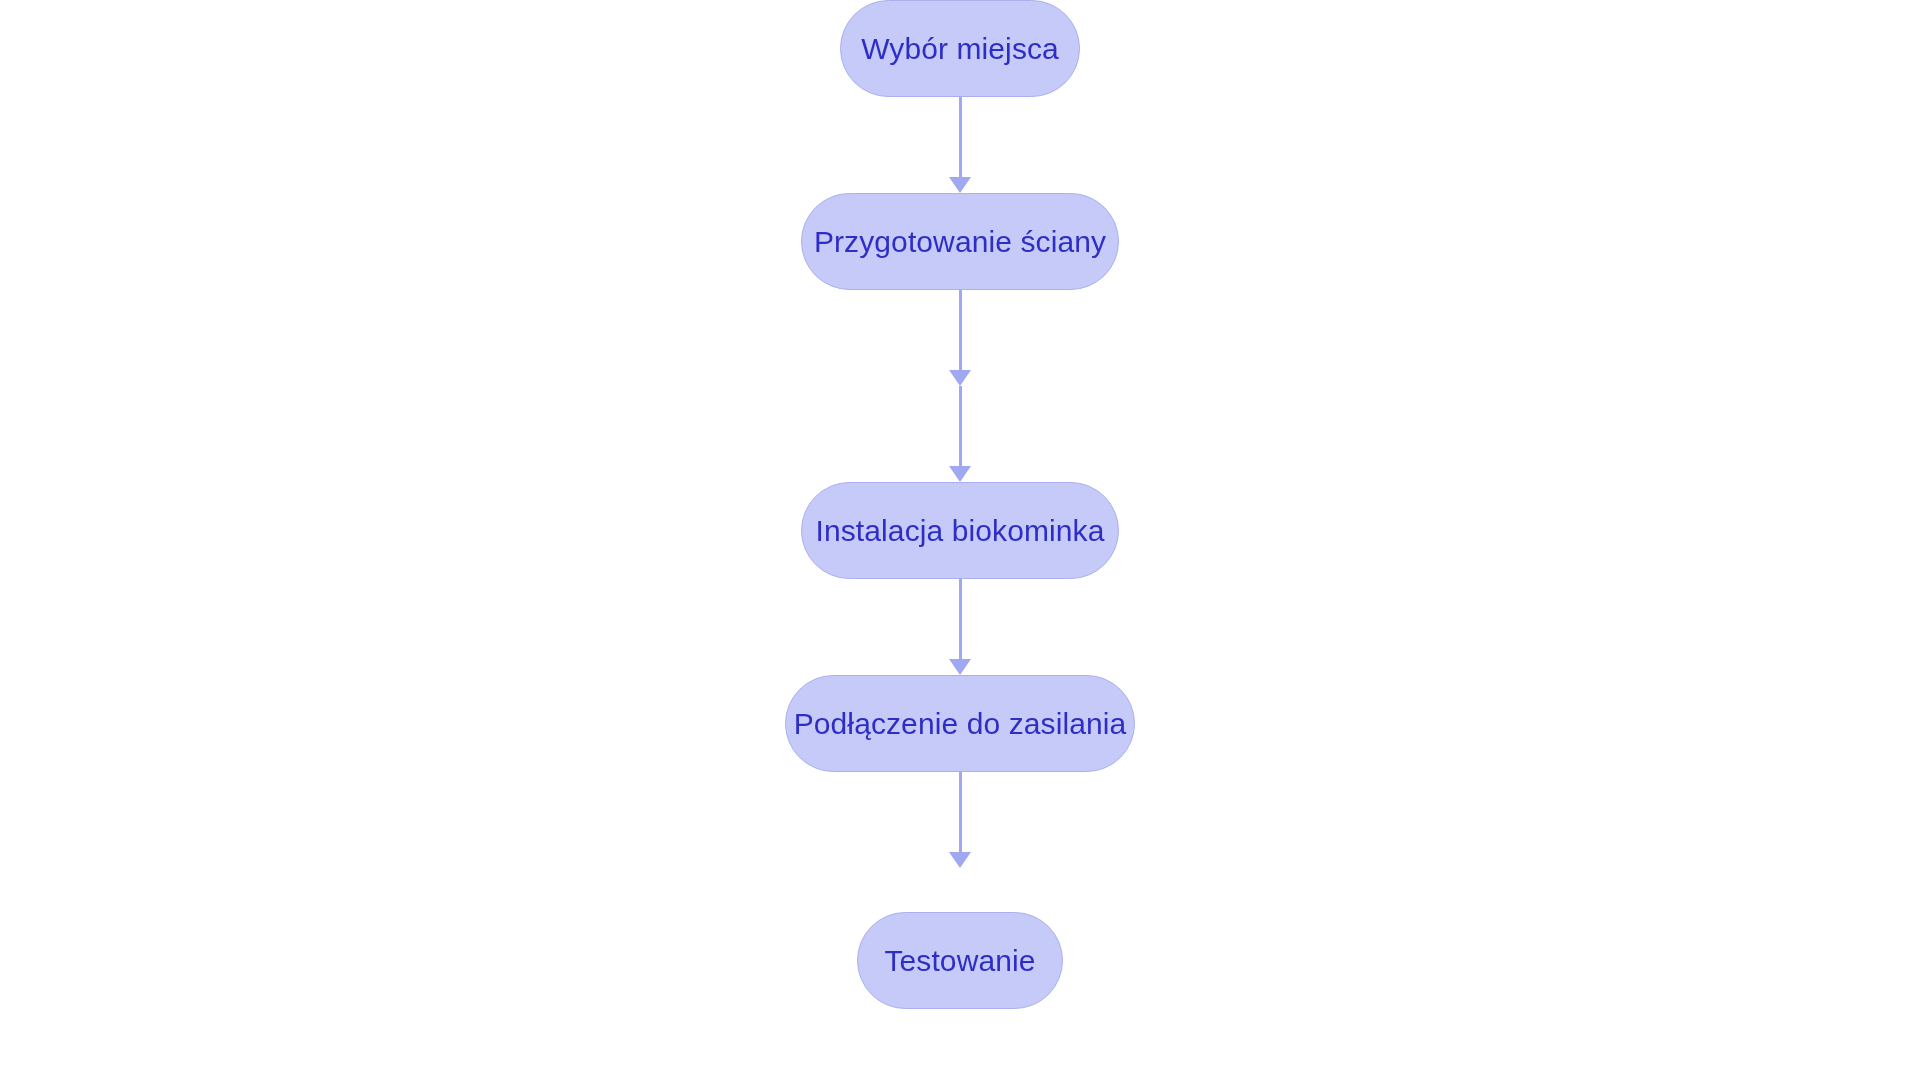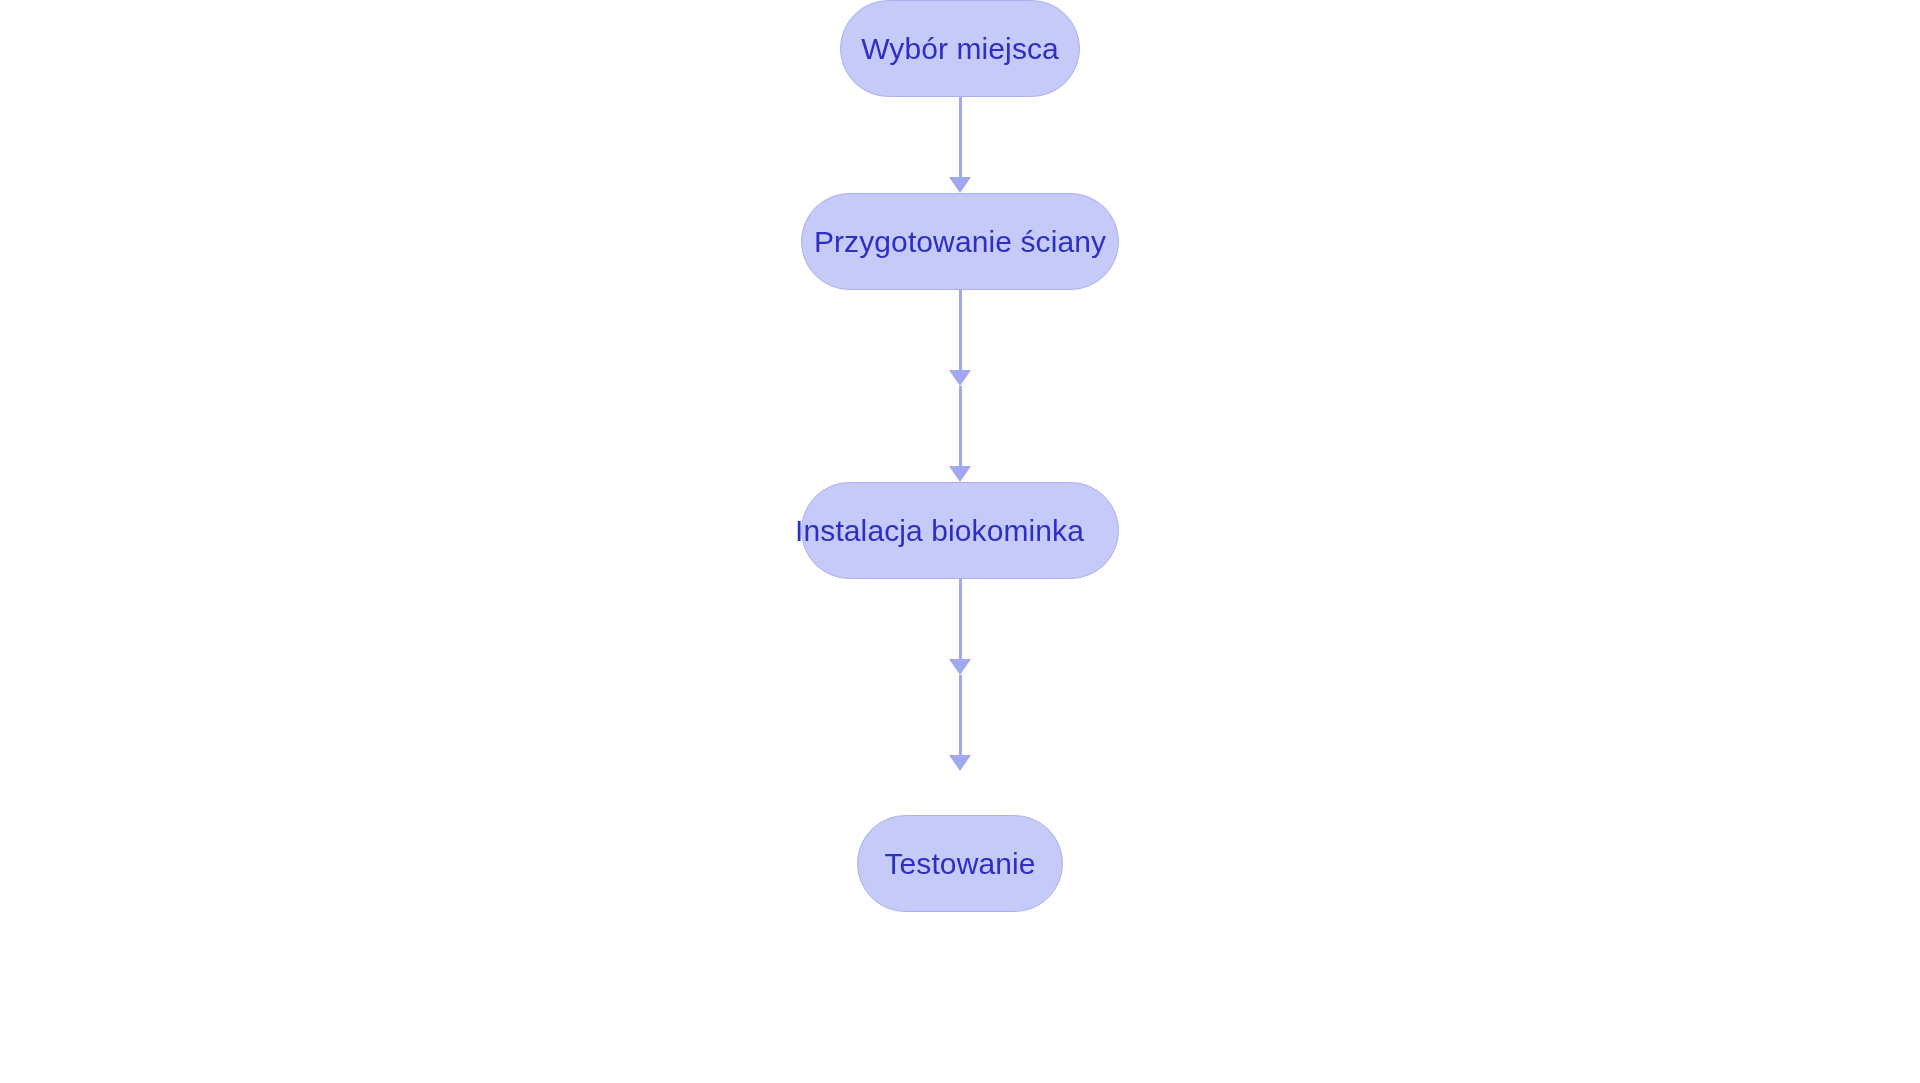--- a/index.html
+++ b/index.html
@@ -77,21 +77,21 @@
     border-left: 11px solid transparent;
     border-right: 11px solid transparent;
     border-top: 16px solid #9fa8f0;
     margin-top: -1px;
   }
 
   
   .n0 { width: 240px; }
   .n1 { width: 318px; justify-content: center; }
   .n2 { width: 286px; }
-  .n3 { width: 318px; justify-content: flex-end; }
+  .n3 { width: 318px; }
   .n4 { width: 350px; }
   .n5 { width: 206px; margin-top: 44px; }
 </style>
 </head>
 <body>
 
 <div id="flowchart-canvas">
   <div class="flow-column">
 
     <div class="node n0">
@@ -120,20 +120,23 @@
 
     <div class="node n3">
       <span class="node-label">Instalacja biokominka</span>
     </div>
 
     <div class="connector">
       <div class="connector-shaft"></div>
       <div class="connector-head"></div>
     </div>
 
+    <div class="node n4">
+      <span class="node-label">Podłączenie do zasilania</span>
+    </div>
 
     <div class="connector">
       <div class="connector-shaft"></div>
       <div class="connector-head"></div>
     </div>
 
     <div class="node n5">
       <span class="node-label">Testowanie</span>
     </div>
 

